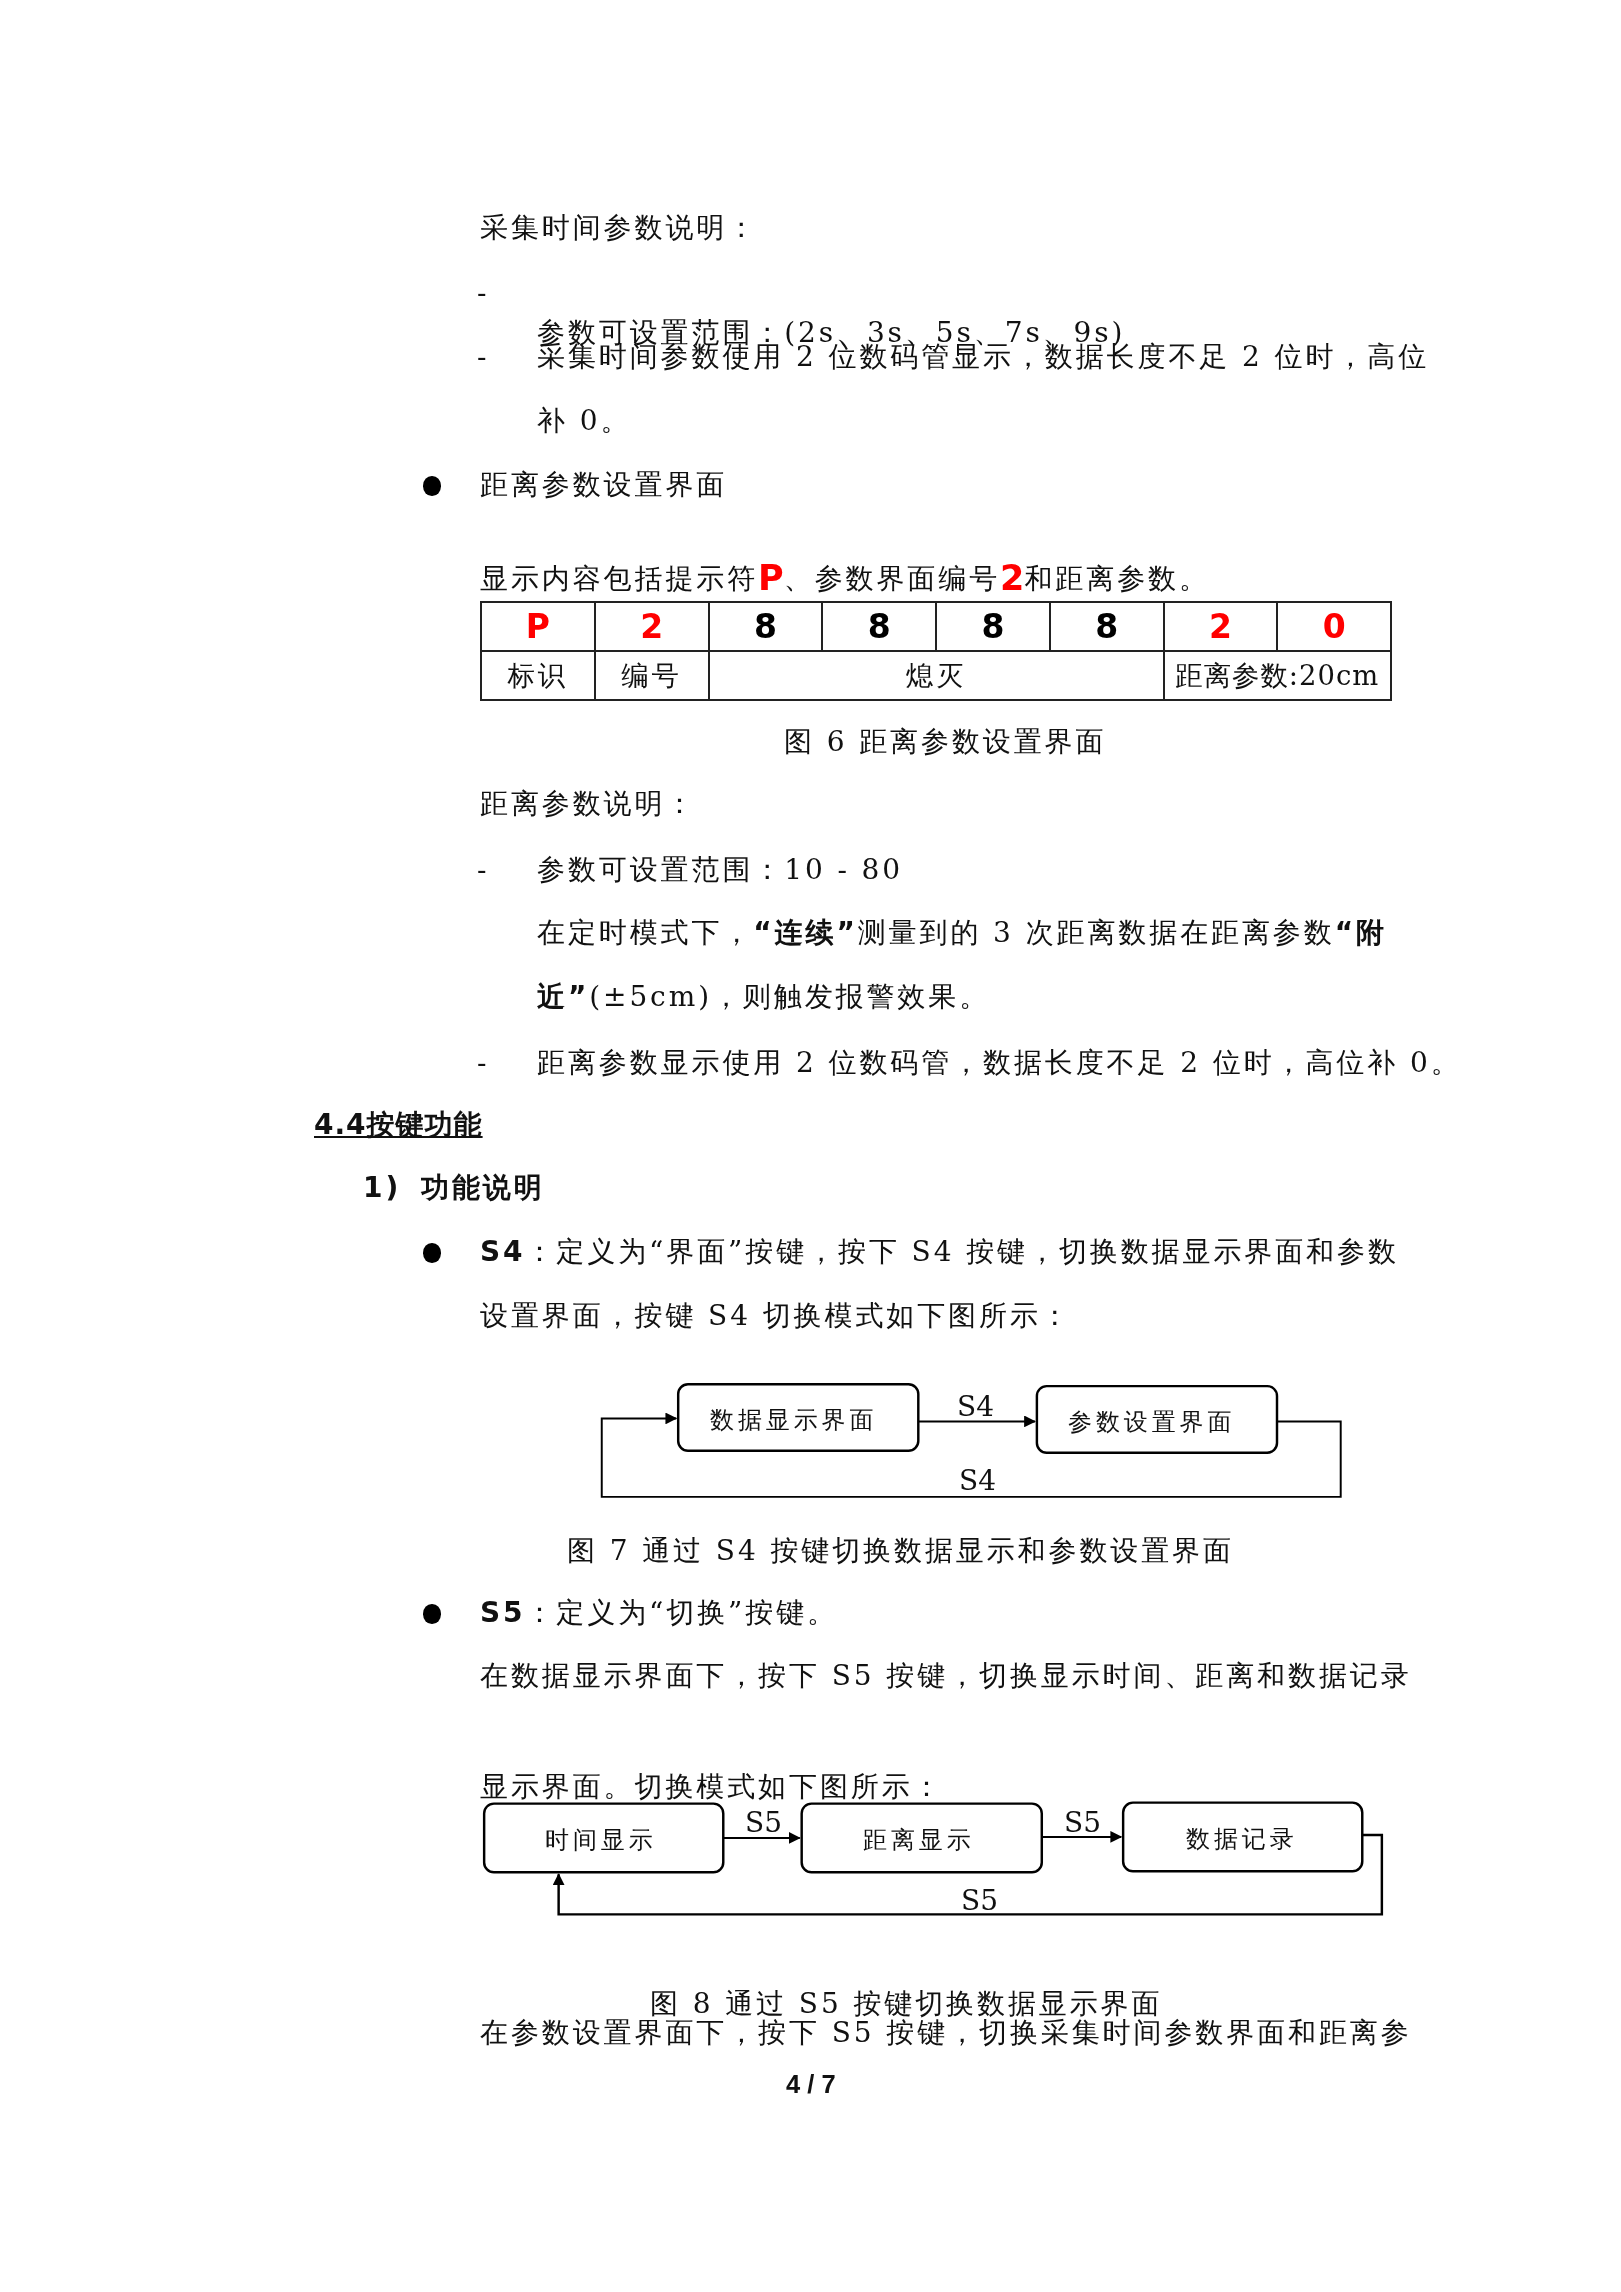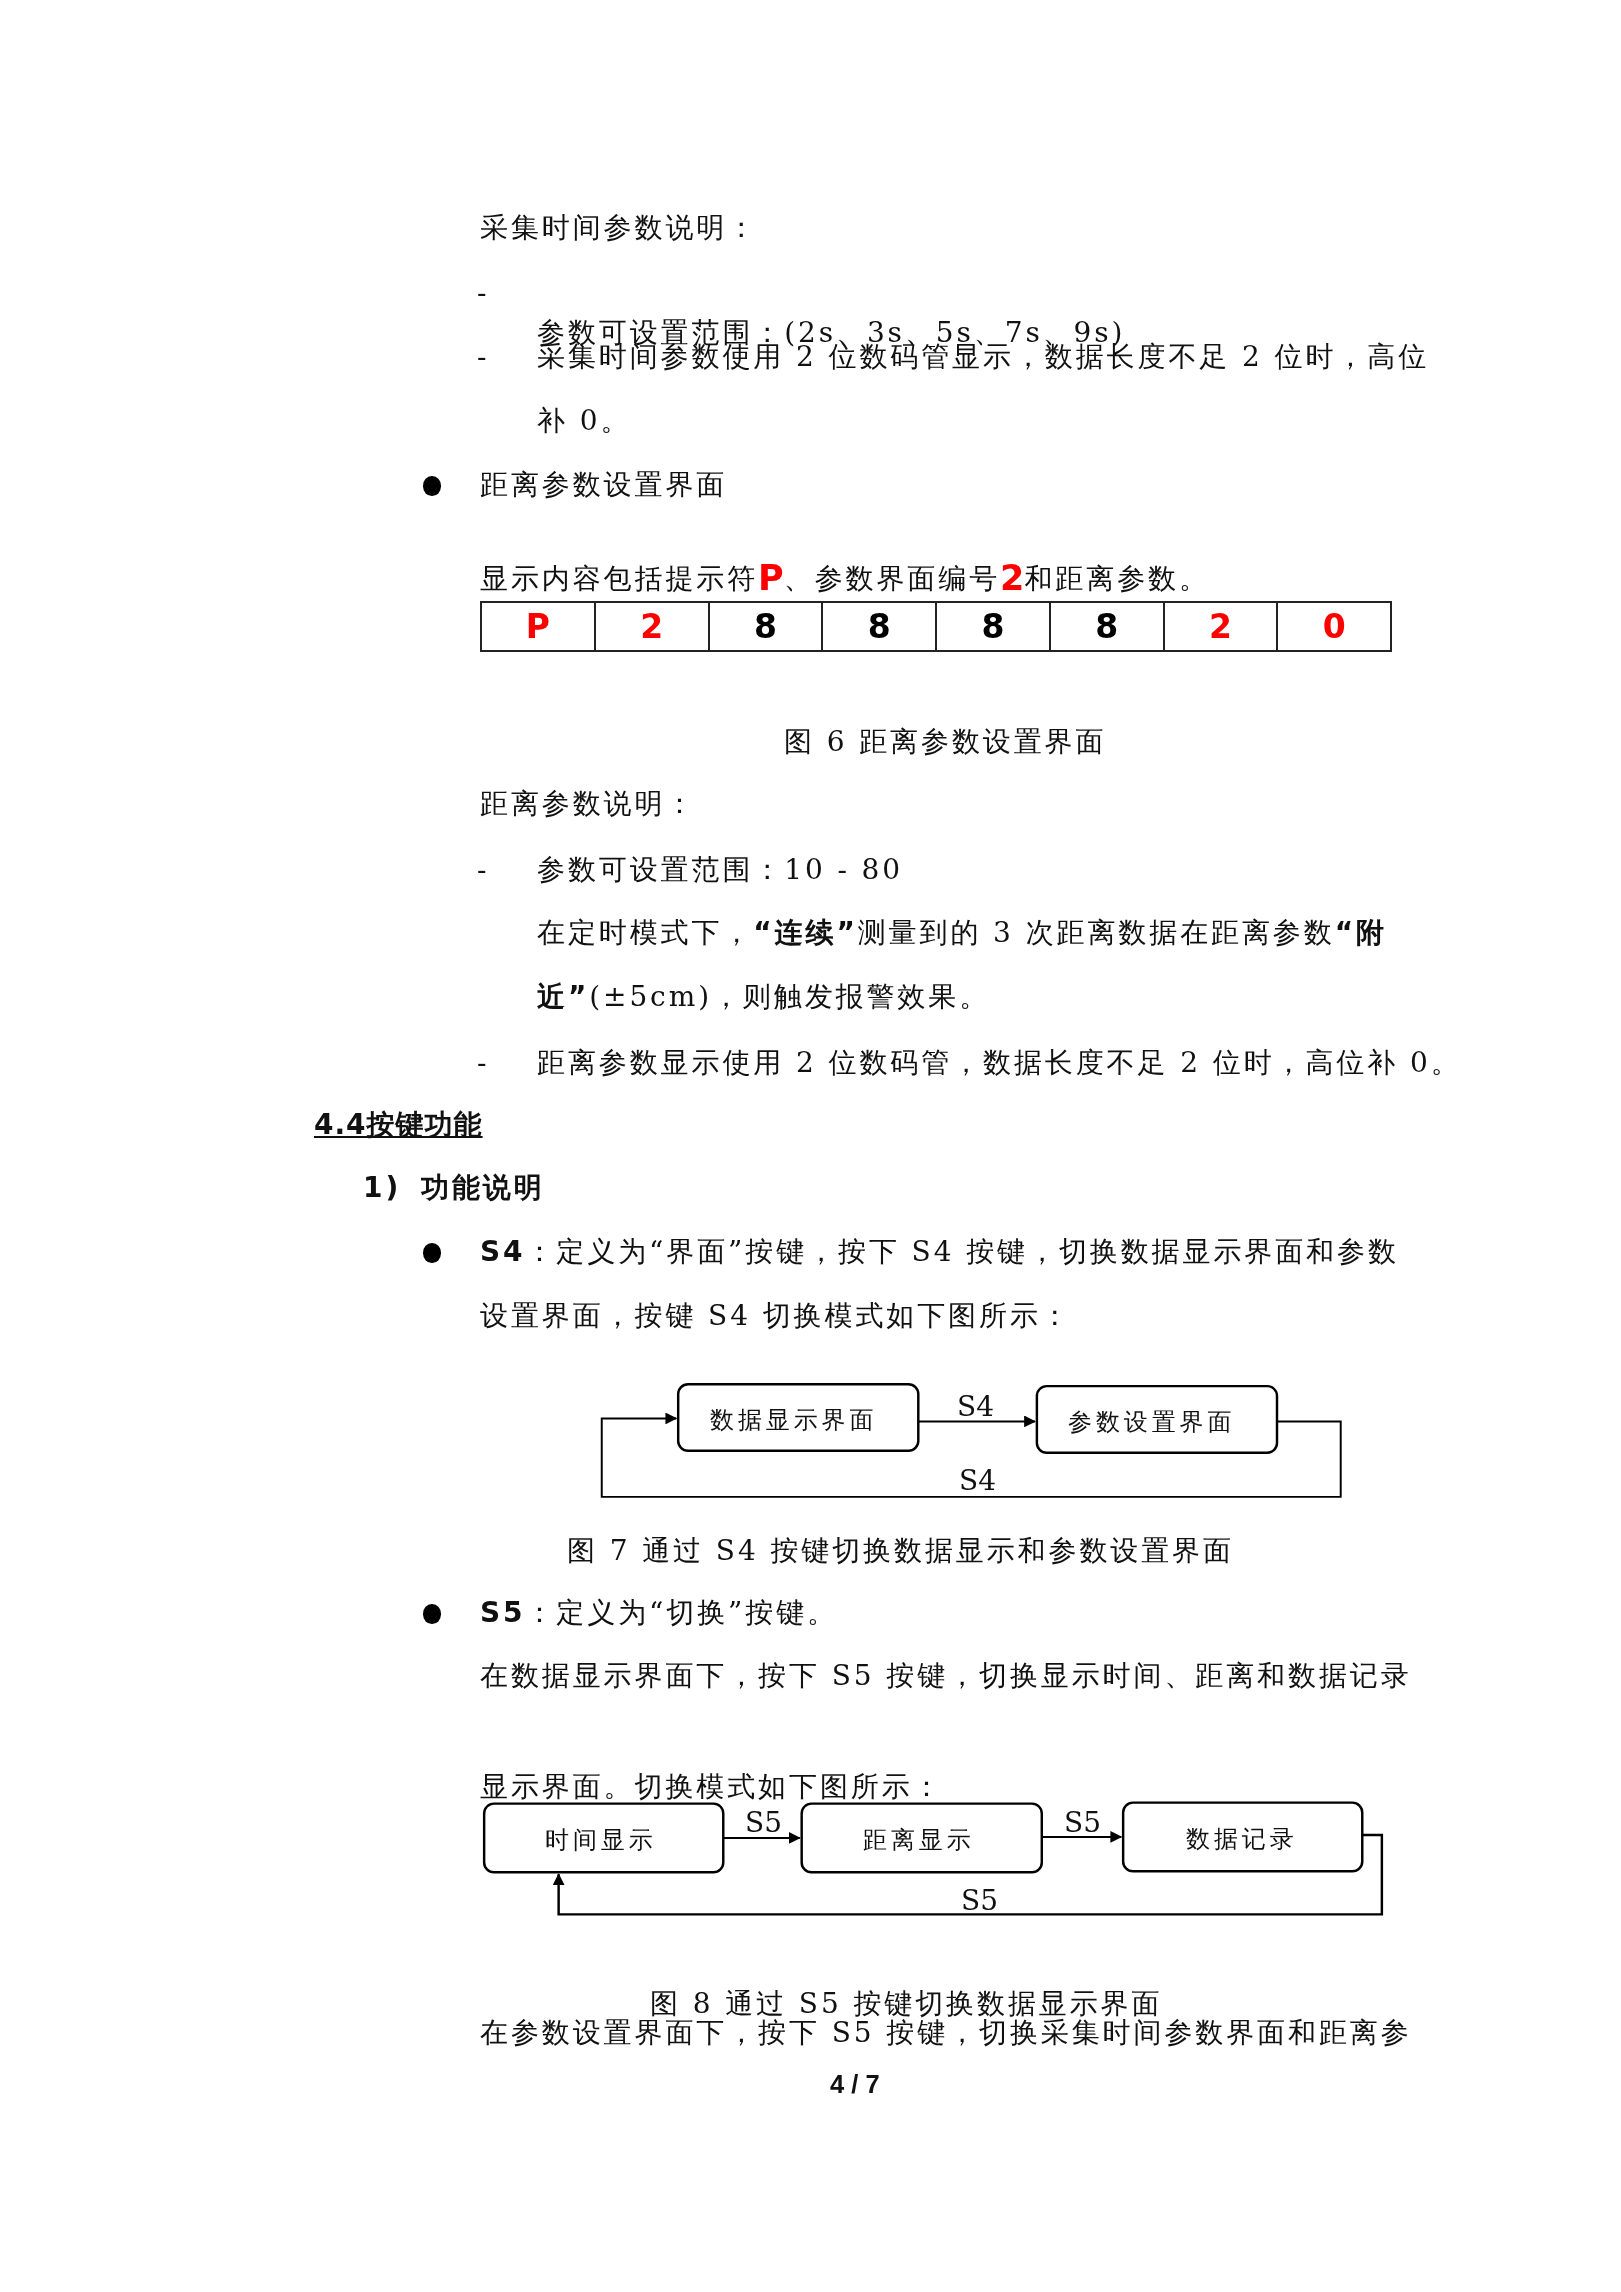--- a/index.html
+++ b/index.html
@@ -55,20 +55,26 @@
   <tbody>
       <tr>
     <td class="digit dig-red">P</td>
     <td class="digit dig-red">2</td>
     <td class="digit dig-black">8</td>
     <td class="digit dig-black">8</td>
     <td class="digit dig-black">8</td>
     <td class="digit dig-black">8</td>
     <td class="digit dig-red">2</td>
     <td class="digit dig-red">0</td>
+  </tr>
+  <tr>
+    <td class="lbl">标识</td>
+    <td class="lbl">编号</td>
+    <td class="lbl" colspan="4">熄灭</td>
+    <td class="lbl" colspan="2" style="letter-spacing:1px;">距离参数:20cm</td>
   </tr>
 </tbody>
   </table>
 
 <div class="abs caption" style="left:784px; top:723px;">图 6 距离参数设置界面</div>
 
 <div class="abs t" style="left:480px; top:790px;">距离参数说明：</div>
 
 <div class="abs dash" style="left:477px; top:853px;">-</div>
 <div class="abs t" style="left:537px; top:856px;">参数可设置范围：10 - 80</div>
@@ -132,14 +138,14 @@
 <div class="abs box-label" style="left:545px; top:1824px;">时间显示</div>
 <div class="abs box-label" style="left:863px; top:1824px;">距离显示</div>
 <div class="abs box-label" style="left:1186px; top:1823px;">数据记录</div>
 <div class="abs t" style="left:745px; top:1809px; letter-spacing:0;">S5</div>
 <div class="abs t" style="left:1064px; top:1809px; letter-spacing:0;">S5</div>
 <div class="abs t" style="left:961px; top:1887px; letter-spacing:0;">S5</div>
 <div class="abs caption" style="left:650px; top:1953px;margin-top:32px;">图 8  通过 S5 按键切换数据显示界面</div>
 
 <div class="abs t" style="left:480px; top:2019px;">在参数设置界面下，按下 S5 按键，切换采集时间参数界面和距离参</div>
 
-<div class="abs page-num" style="left:786px; top:2070px;margin-left:44px;">4 / 7</div>
+<div class="abs page-num" style="left:786px; top:2070px;">4 / 7</div>
 
 
 </body></html>

